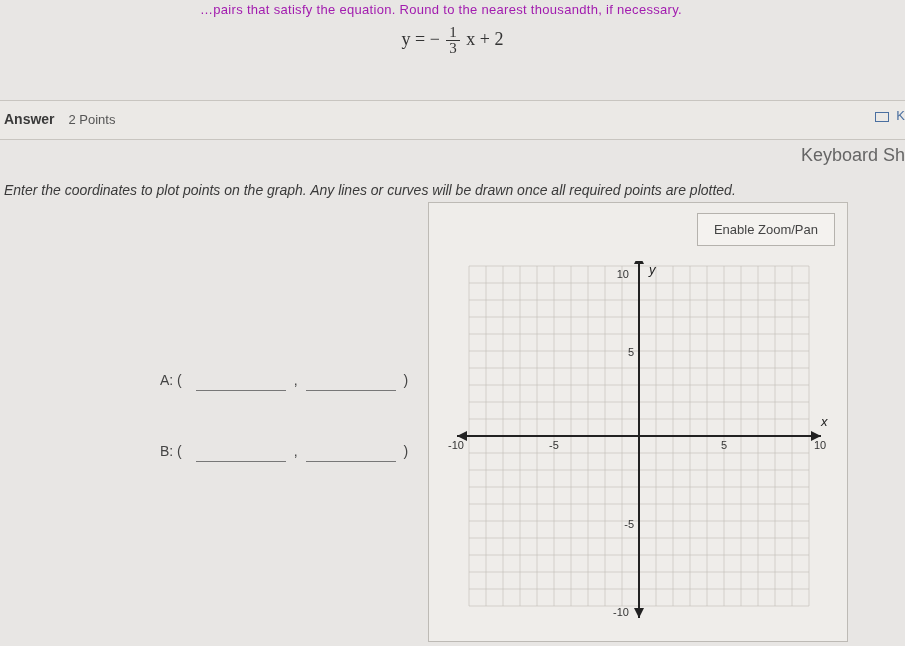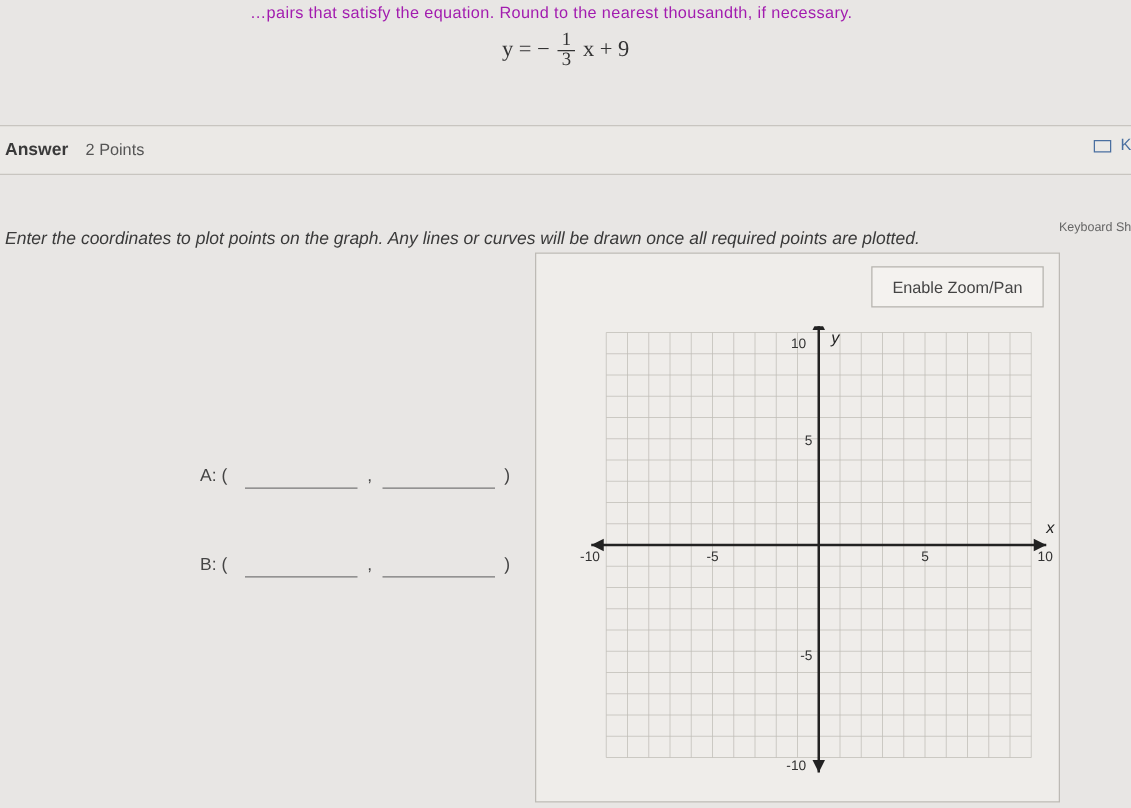--- a/index.html
+++ b/index.html
@@ -71,23 +71,22 @@
   width: 14px;
   height: 10px;
   border: 1px solid #4a6fa0;
   vertical-align: middle;
   margin-right: 4px;
 }
 .keyboard-sh {
   position: absolute;
   right: 0;
   top: 145px;
-  font-size: 10px;
+  font-size: 18px;
   color: #666;
-  margin-top: 32px;
 }
 .instruction {
   position: absolute;
   top: 182px;
   left: 4px;
   font-size: 14px;
   color: #3a3a3a;
   font-style: italic;
 }
 .graph-panel {
@@ -107,21 +106,21 @@
   border: 1px solid #b5b2ad;
   background: #f4f2ef;
   padding: 8px 16px;
   font-size: 13px;
   color: #444;
   cursor: pointer;
 }
 .graph-svg-wrap {
   position: absolute;
   top: 58px;
-  left: 26px;
+  left: 10px;
   width: 400px;
   height: 370px;
 }
 .inputs {
   position: absolute;
   left: 160px;
   top: 370px;
   font-size: 14px;
   color: #444;
 }
@@ -145,21 +144,21 @@
 <body>
 
 <div class="top-instruction">…pairs that satisfy the equation. Round to the nearest thousandth, if necessary.</div>
 
 <div class="equation-row">
   <span>y = −</span>
   <span class="frac">
     <span class="num">1</span>
     <span class="den">3</span>
   </span>
-  <span>x + 9</span>
+  <span>x + 2</span>
 </div>
 
 <div class="answer-bar">
   <div class="label">
     <strong>Answer</strong>
     <span class="points">2 Points</span>
   </div>
 </div>
 
 <div class="keyboard-link">

